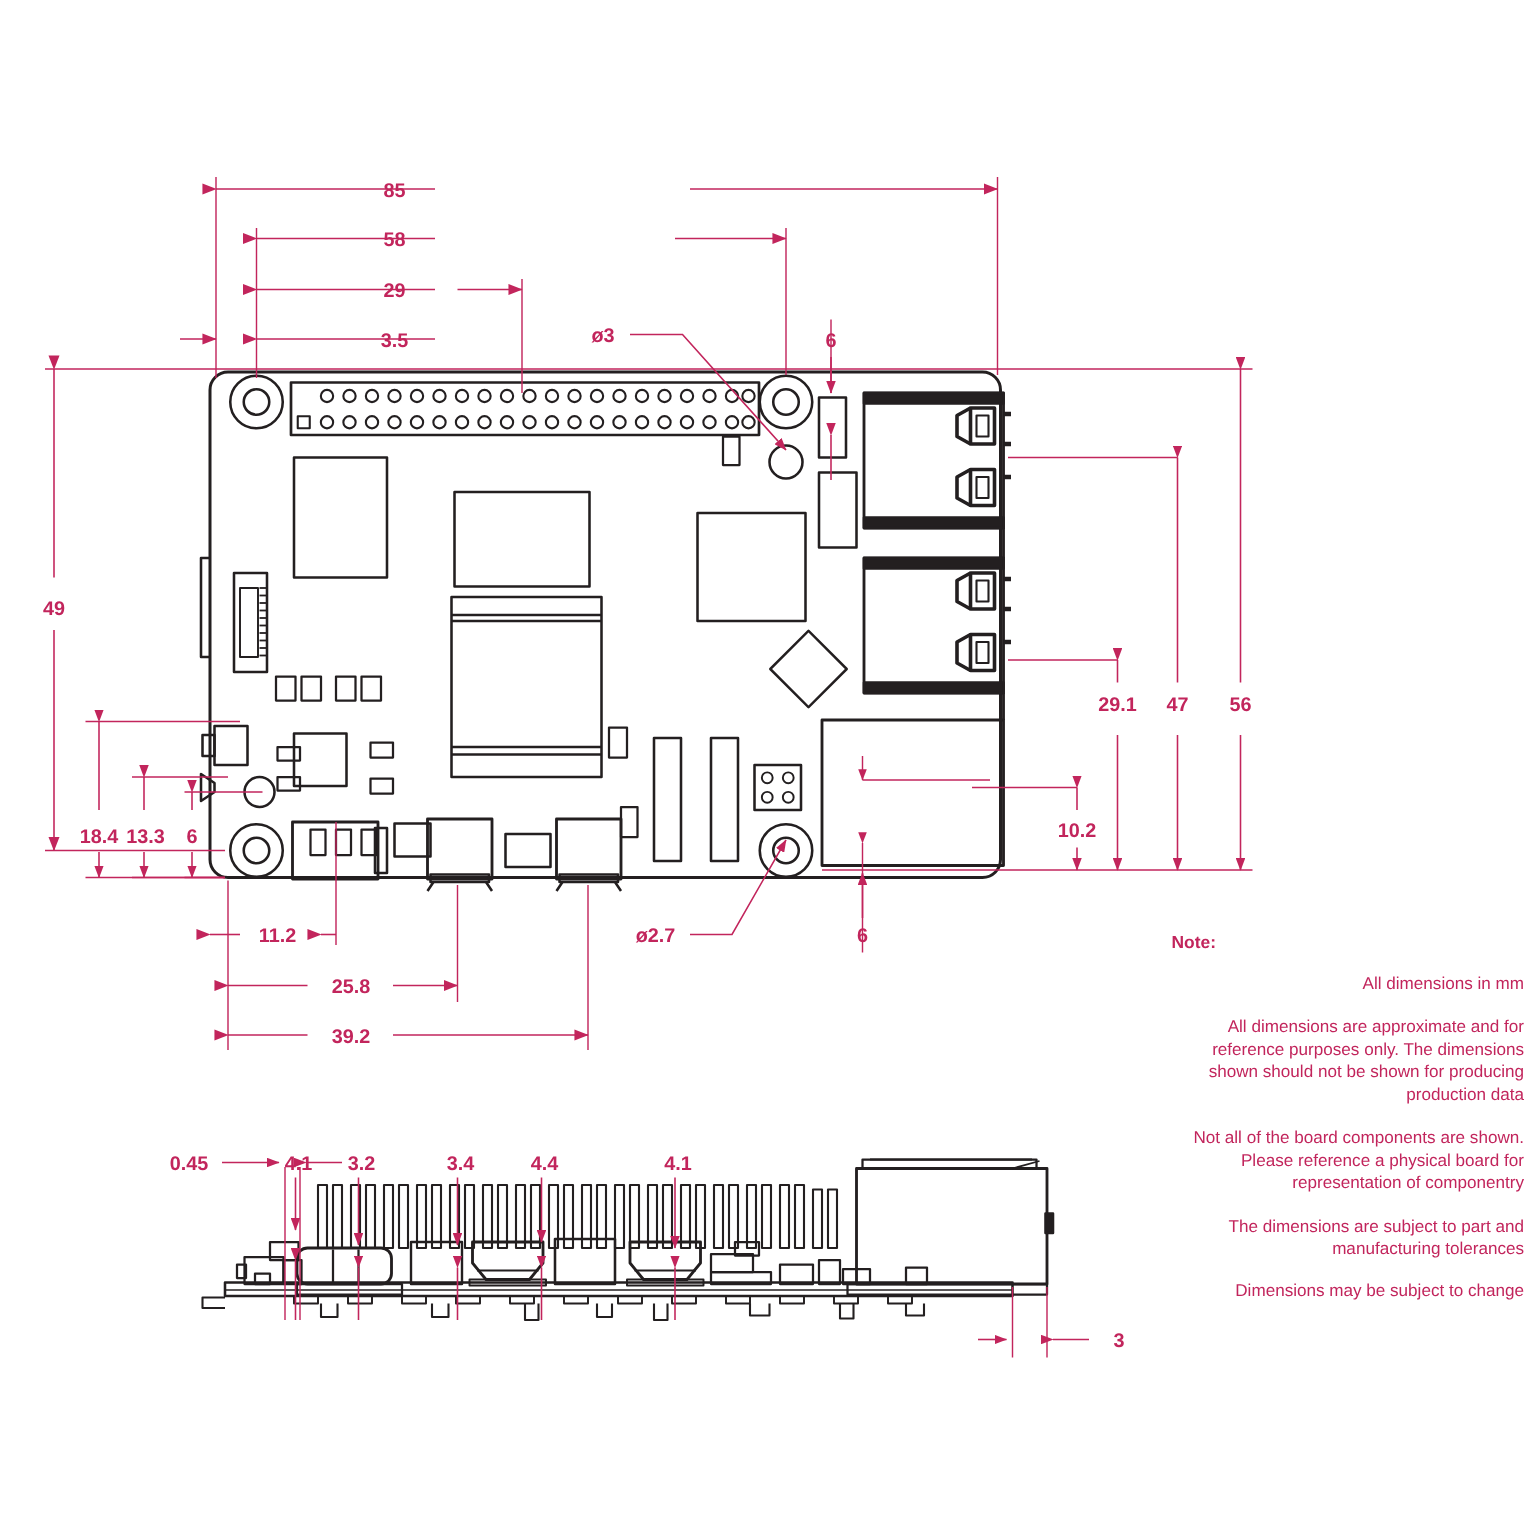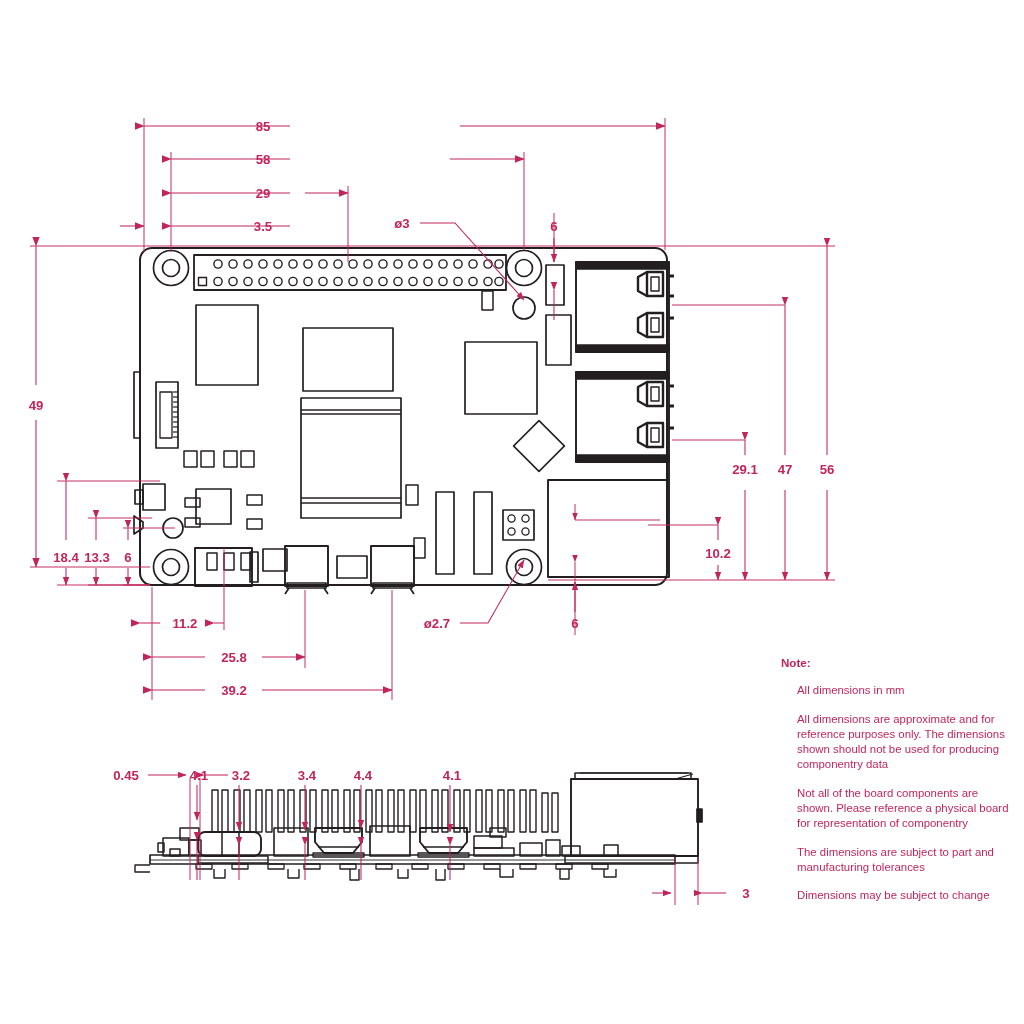--- a/index.html
+++ b/index.html
@@ -1,23 +1,23 @@
 <!DOCTYPE html>
 <html><head>
 <meta charset="utf-8">
 <style>
   html,body{margin:0;padding:0;background:#ffffff;}
   body{width:1024px;height:1024px;overflow:hidden;
        font-family:"Liberation Sans","DejaVu Sans",sans-serif;}
   #stage{position:relative;width:884px;height:1024px;background:#fff;}
   svg.layer{position:absolute;left:0;top:0;width:1024px;height:1024px;}
-  .notes{position:absolute;left:781px;top:655px;width:235px;color:#c2255c;
+  .notes{position:absolute;left:781px;top:621px;width:235px;color:#c2255c;
          font-size:11.4px;line-height:15.3px;font-weight:400;}
   .notes .nhead{font-weight:bold;margin-bottom:13px;font-size:11.6px;}
-  .notes p{margin:0 0 13px 16px;}
+  .notes p{margin:0 0 13px 0;text-align:right;}
 </style>
 </head>
 <body>
 
 <div id="stage">
 
   <svg class="layer" viewBox="0 0 1024 1024">
     <g fill="none" stroke="#231f20" stroke-width="1.7" stroke-linejoin="round">
 
       <path d="M152,248 h503 a12,12 0 0 1 12,12 v313 a12,12 0 0 1 -12,12 h-503 a12,12 0 0 1 -12,-12 v-313 a12,12 0 0 1 12,-12 z" stroke-width="2"></path>
@@ -533,19 +533,19 @@
       <text x="307" y="780">3.4</text>
       <text x="363" y="780">4.4</text>
       <text x="452" y="780">4.1</text>
       <text x="746" y="898">3</text>
     </g>
   </svg>
 
   <div class="notes">
     <div class="nhead">Note:</div>
     <p>All dimensions in mm</p>
-    <p>All dimensions are approximate and for reference purposes only. The dimensions shown should not be used for producing componentry data</p>
+    <p>All dimensions are approximate and for reference purposes only. The dimensions shown should not be shown for producing production data</p>
     <p>Not all of the board components are shown. Please reference a physical board for representation of componentry</p>
     <p>The dimensions are subject to part and manufacturing tolerances</p>
     <p>Dimensions may be subject to change</p>
   </div>
 
 </div>
 
 </body></html>

